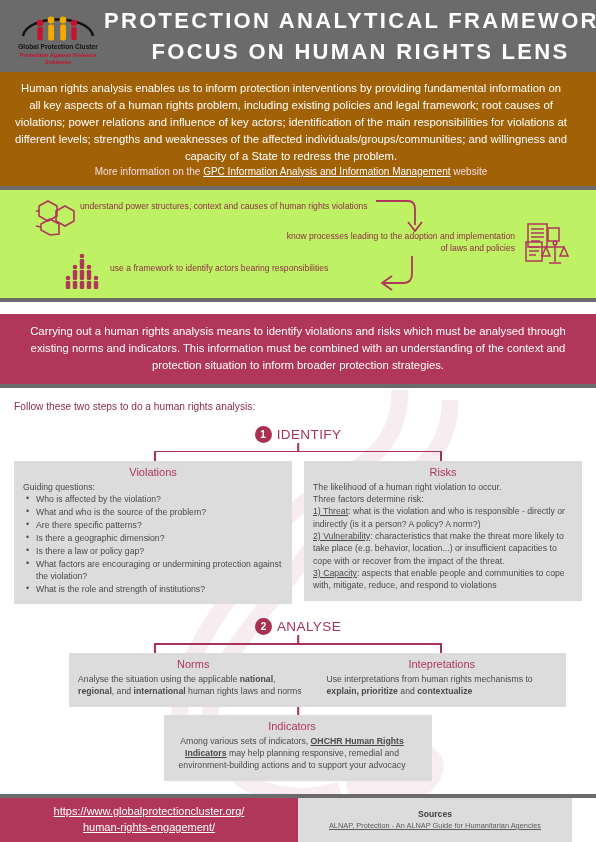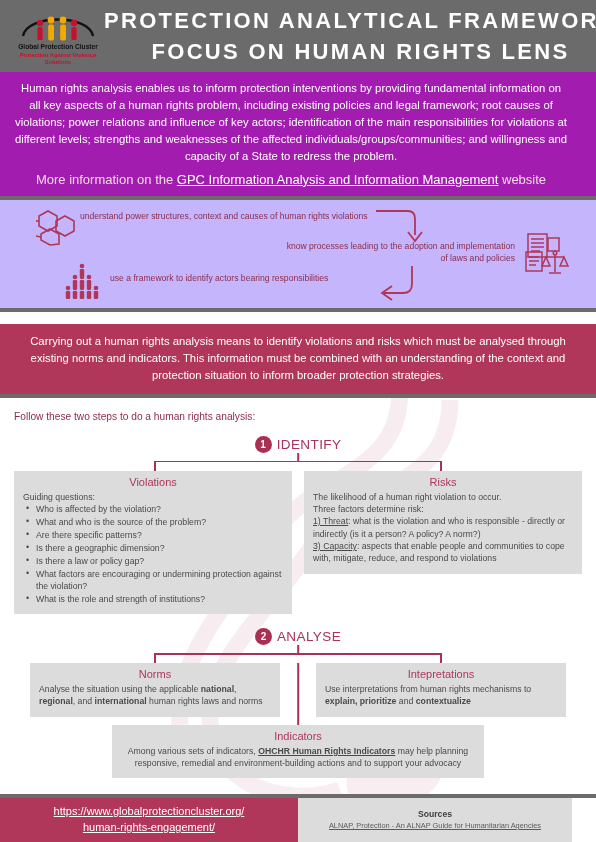--- a/index.html
+++ b/index.html
@@ -50,52 +50,52 @@
     color: #ffffff;
     font-weight: bold;
     font-size: 22px;
     letter-spacing: 2.3px;
     line-height: 1.42;
     white-space: nowrap;
   }
 
   
   .intro {
-    background: #a21caf;
+    background: #a16207;
     color: #ffffff;
     padding: 8px 28px 9px 14px;
     text-align: center;
     position: relative;
     z-index: 2;
   }
   .intro-text {
     font-size: 11.3px;
     line-height: 1.5;
   }
   .intro-sub {
-    font-size: 13px;
-    margin-top: 7px;
+    font-size: 10px;
+    margin-top: 1px;
     color: #f3dbe2;
   }
   .intro-sub a, .link-u {
     color: #ffffff;
     text-decoration: underline;
   }
 
   .thin-rule {
     height: 4px;
     background: #6b6b6b;
     position: relative; z-index: 2;
   }
 
   
   .diagram {
     position: relative;
     height: 108px;
-    background: #c4b5fd;
+    background: #bef264;
     z-index: 2;
   }
   .dg-item { position: absolute; }
   .dg-text {
     font-size: 8.6px;
     color: #8f2c4a;
     line-height: 1.45;
   }
   .dg-text.right { text-align: right; }
 
@@ -208,41 +208,41 @@
   .para { margin-top: 0px; }
   .u { text-decoration: underline; }
   .b { font-weight: bold; }
 
   
   .cols2 {
     display: flex;
     padding: 0 30px;
     justify-content: space-between;
     align-items: center;
-    position: relative; z-index: 2;
+    position: relative; z-index: 2; margin-left: 39px;
   }
   .panel.sm { width: 250px; min-height: 50px; }
   .panel.sm .panel-body { font-size: 8.7px; }
 
   .mid-stem {
     position: absolute;
     left: 50%; transform: translateX(-50%);
     width: 1.6px; background: #a8305a;
     z-index: 2;
   }
 
   .indicators-wrap {
     display: flex; justify-content: center;
     margin-top: 8px;
     position: relative; z-index: 2;
   }
   .panel.ind {
-    width: 372px;
+    width: 268px;
     text-align: center;
-    padding: 5px 10px 9px 10px;
+    padding: 5px 22px 9px 10px;
   }
   .panel.ind .panel-body { text-align: center; }
 
   
   .footer {
     position: absolute;
     left: 0; bottom: 0;
     width: 596px;
     z-index: 3;
   }
@@ -459,20 +459,21 @@
           </ul>
         </div>
       </div>
 
       <div class="panel right">
         <div class="panel-title">Risks</div>
         <div class="panel-body">
           <div class="para">The likelihood of a human right violation to occur.</div>
           <div class="para">Three factors determine risk:</div>
           <div class="para"><span class="u">1) Threat</span><span>: what is the violation and who is responsible - directly or indirectly (is it a person? A policy? A norm?)</span></div>
+          <div class="para"><span class="u">2) Vulnerability</span><span>: characteristics that make the threat more likely to take place (e.g. behavior, location...) or insufficient capacities to cope with or recover from the impact of the threat.</span></div>
           <div class="para"><span class="u">3) Capacity</span><span>: aspects that enable people and communities to cope with, mitigate, reduce, and respond to violations</span></div>
         </div>
       </div>
     </div>
 
     <div class="step-head">
       <div class="step-num">2</div>
       <div class="step-label">ANALYSE</div>
     </div>
 

